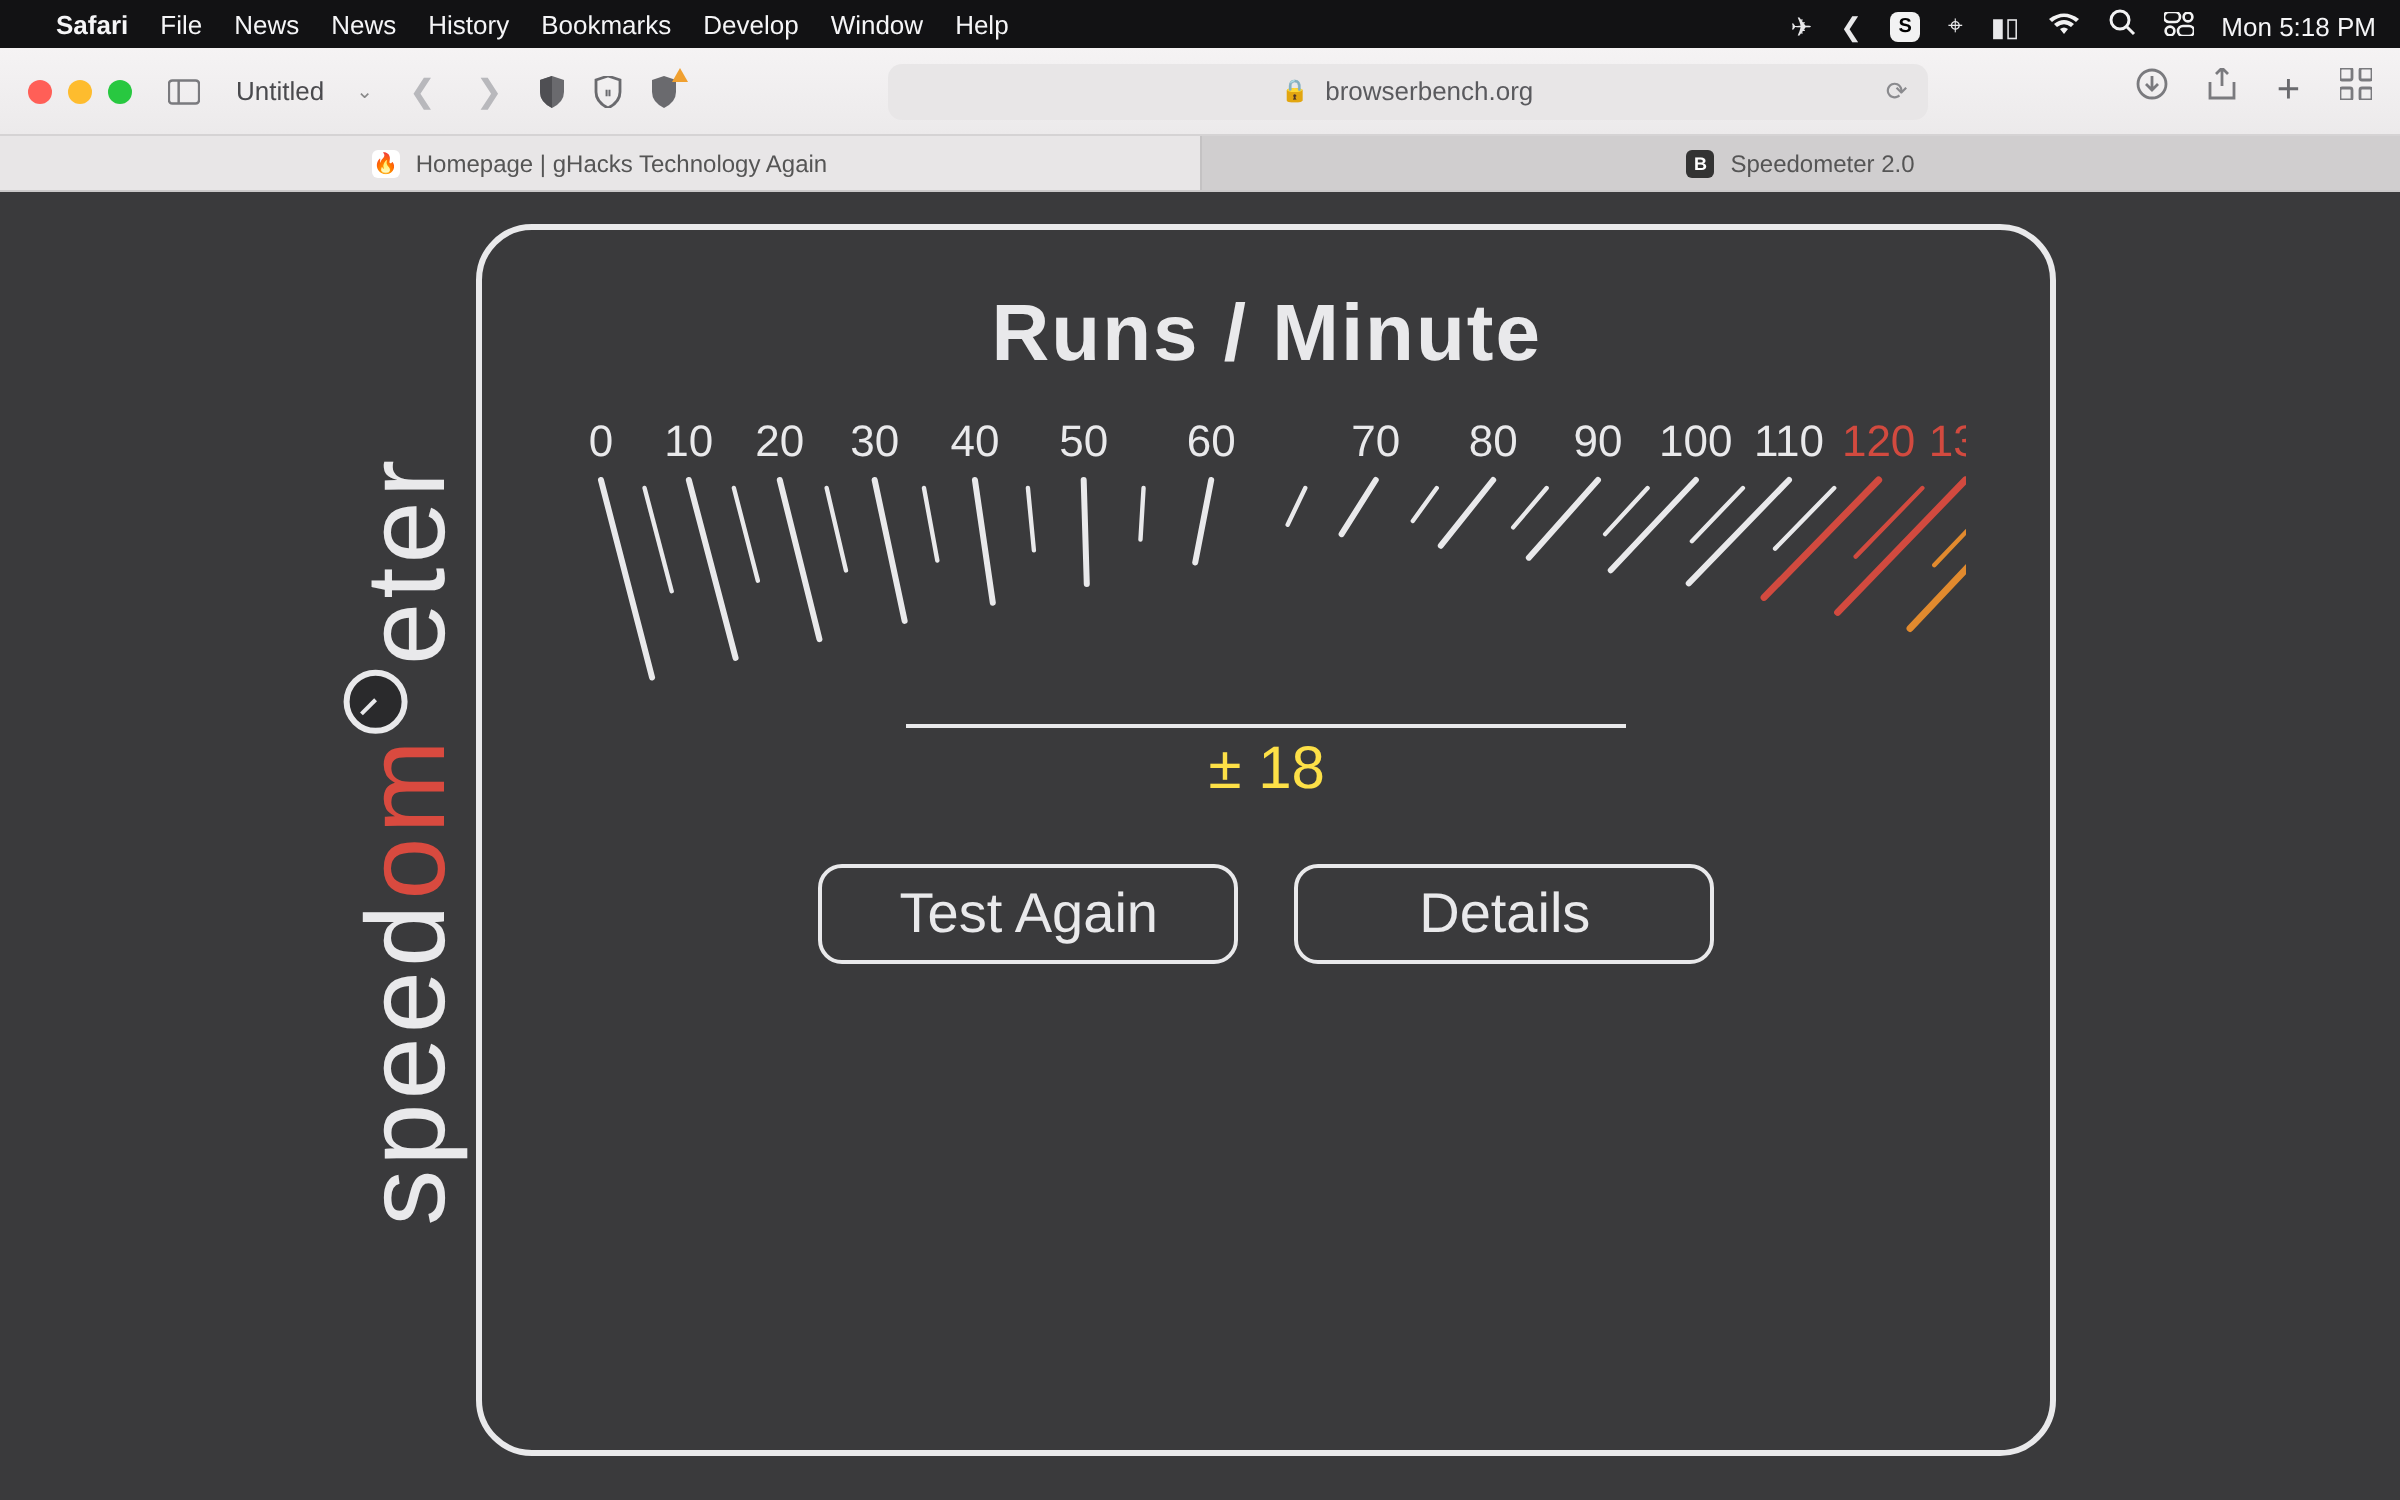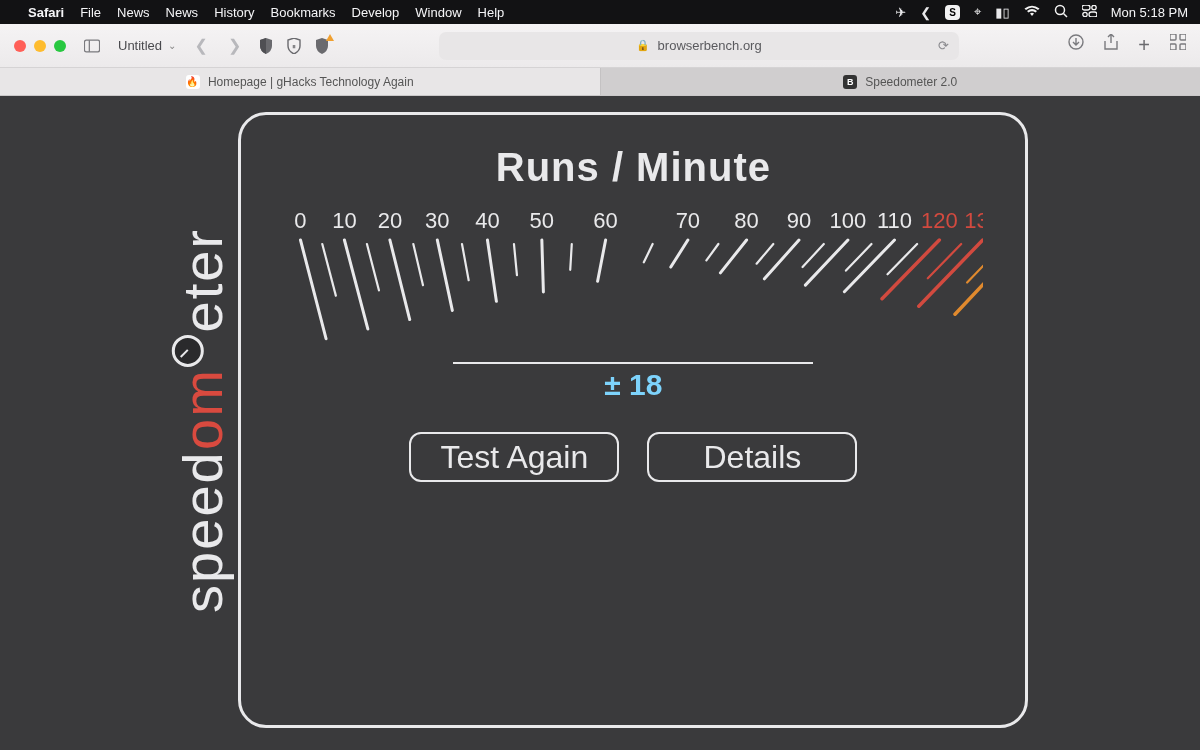--- a/index.html
+++ b/index.html
@@ -1,33 +1,33 @@
 <!DOCTYPE html>
 <html><head>
 <meta charset="utf-8">
 <style>
   * { margin: 0; padding: 0; box-sizing: border-box; }
   html, body { width: 1200px; height: 750px; overflow: hidden; font-family: -apple-system, "Helvetica Neue", Arial, sans-serif; }
   body { background: #3a3a3c; display: flex; flex-direction: column; }
 
   
   .menubar { height: 24px; background: #121214; color: #f5f5f7; display: flex; align-items: center; padding: 0 12px; font-size: 13px; justify-content: space-between; }
-  .menubar-left, .menubar-right { display: flex; align-items: center; gap: 16px; }
+  .menubar-left, .menubar-right { display: flex; align-items: flex-end; gap: 16px; }
   .menubar-right { gap: 14px; }
   .menubar .bold { font-weight: 600; }
   .apple { font-size: 15px; }
   .stat-ico { font-size: 13px; opacity: .95; }
 
   
   .toolbar { height: 44px; background: linear-gradient(#f5f3f4,#eceaeb); display: flex; align-items: center; padding: 0 14px; gap: 18px; border-bottom: 1px solid #d5d3d4; }
   .traffic { display: flex; gap: 8px; }
   .tl { width: 12px; height: 12px; border-radius: 50%; }
   .tl.red { background:#ff5f57; } .tl.yel { background:#febc2e; } .tl.grn { background:#28c840; }
   .toolbtn { color:#6a6a6e; font-size: 15px; display:flex; align-items:center; }
-  .tab-title { color:#4a4a4e; font-size:13px; display:flex; align-items:center; gap:6px; }
+  .tab-title { color:#4a4a4e; font-size:13px; display:flex; align-items:center; gap:16px; }
   .chev { font-size:10px; color:#888; }
   .navarrows { display:flex; gap:20px; color:#b8b8bc; font-size:16px; }
   .shields { display:flex; gap:14px; }
   .addr { flex:1; display:flex; justify-content:center; }
   .addr-inner { width: 520px; height:28px; background:#e8e6e7; border-radius:7px; display:flex; align-items:center; justify-content:center; gap:8px; color:#5a5a5e; font-size:13px; position:relative; }
   .addr-inner .reload { position:absolute; right:10px; color:#8a8a8e; }
   .addr-inner .lock { font-size:11px; }
   .rightbtns { display:flex; gap:20px; color:#6a6a6e; font-size:16px; }
 
   
@@ -50,24 +50,24 @@
 
   .panel { width: 790px; height: 616px; border:3px solid #e9e9eb; border-radius:28px; padding:30px 40px 30px; display:flex; flex-direction:column; align-items:center; font-family:"Futura","Century Gothic","Avenir Next",sans-serif; color:#e9e9eb; }
   .panel-title { font-size:40px; font-weight:700; letter-spacing:1px; margin-bottom:18px; }
 
   .gauge { width:700px; height:150px; }
   .gauge text { font-family:"Futura","Century Gothic",sans-serif; }
 
   .divider { width:360px; height:0; border-top:2px solid #e9e9eb; margin-top:4px; }
 
   .score { font-size:120px; font-weight:300; letter-spacing:-2px; margin-top:18px; line-height:1; }
-  .conf { font-size:30px; color:#7dd3fc; font-weight:700; margin-top:4px; white-space:pre; }
+  .conf { font-size:30px; color:#fde047; font-weight:400; margin-top:4px; white-space:pre; }
 
   .btnrow { display:flex; gap:28px; margin-top:30px; }
-  .pbtn { width:210px; height:50px; border:2px solid #e9e9eb; border-radius:12px; display:flex; align-items:center; justify-content:center; font-size:32px; color:#e9e9eb; font-family:inherit; cursor:pointer; }
+  .pbtn { width:210px; height:50px; border:2px solid #e9e9eb; border-radius:12px; display:flex; align-items:center; justify-content:center; font-size:28px; color:#e9e9eb; font-family:inherit; cursor:pointer; }
 
   .sidebar-icon-svg { width:16px; height:14px; }
 </style>
 </head>
 <body>
 
 <div class="menubar">
   <div class="menubar-left">
     <span class="apple"></span>
     <span class="bold">Safari</span>

